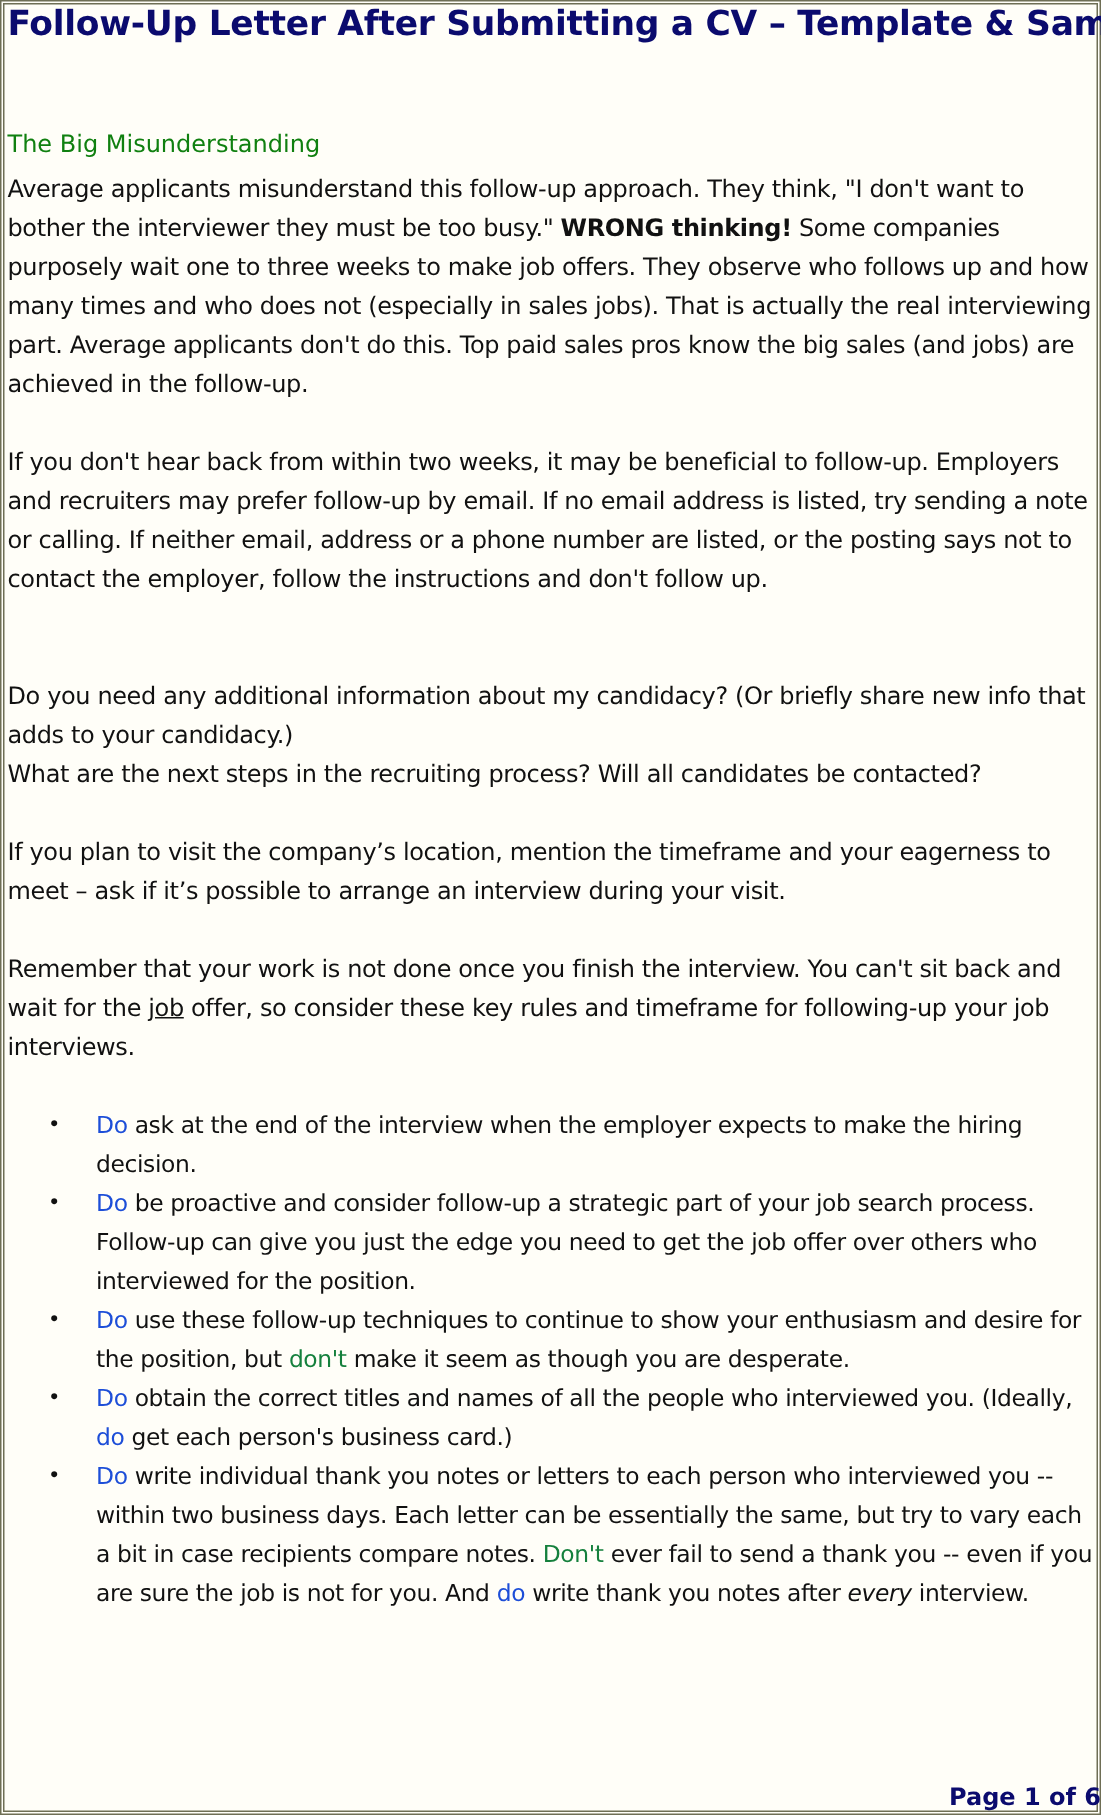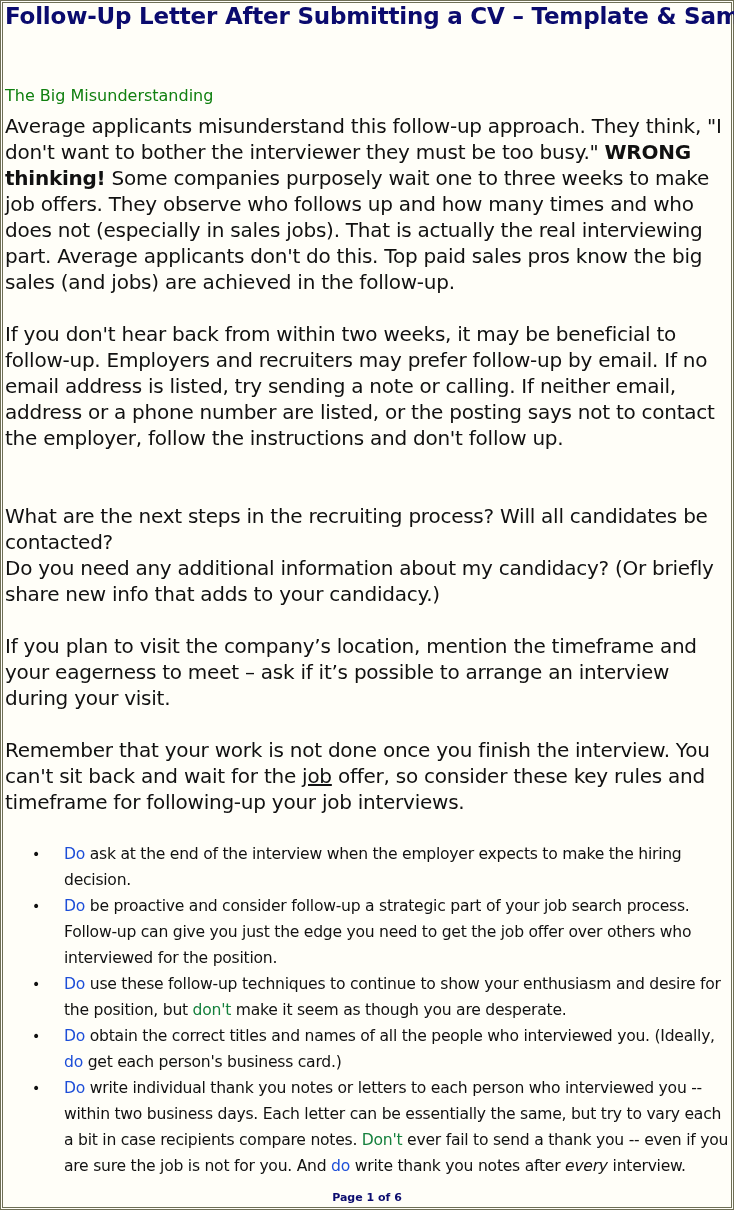--- a/index.html
+++ b/index.html
@@ -45,21 +45,21 @@
     }
     .heading {
       color: #108010;
       font-size: 16px;
       line-height: 26px;
       margin: 0;
       font-weight: normal;
     }
     p {
       margin: 0;
-      font-size: 20px;
+      font-size: 16px;
       line-height: 26px;
       letter-spacing: -0.25px;
     }
     .bold { font-weight: bold; }
     .underline { text-decoration: underline; }
     .italic { font-style: italic; }
     .green { color: #1d4ed8; }
     .purple { color: #15803d; }
     ul.bullets {
       list-style: none;
@@ -77,23 +77,23 @@
       position: absolute;
       left: 27px;
       top: 0;
       font-size: 14px;
     }
     .footer {
       position: absolute;
       left: 0;
       width: 734px;
       top: 1190px;
-      text-align: center;
+      text-align: right;
       color: #0b0b6e;
-      font-size: 11px;
+      font-size: 16px;
       font-weight: bold;
       line-height: 16px;
     }
   </style>
 </head>
 <body>
 
 <div class="page-frame"></div>
 
 <div class="content">
@@ -109,22 +109,22 @@
 
   <div style="height:26px"></div>
 
   <p>If you don't hear back from within two weeks, it may be beneficial to follow-up. Employers and recruiters may prefer follow-up by email. If no email address is listed, try sending a note or calling. If neither email, address or a phone number are listed, or the posting says not to contact the employer, follow the instructions and don't follow up.</p>
 
   <div style="height:26px"></div>
 
 
   <div style="height:26px"></div>
 
+  <p>Do you need any additional information about my candidacy? (Or briefly share new info that adds to your candidacy.)</p>
   <p>What are the next steps in the recruiting process? Will all candidates be contacted?</p>
-  <p>Do you need any additional information about my candidacy? (Or briefly share new info that adds to your candidacy.)</p>
 
   <div style="height:26px"></div>
 
   <p>If you plan to visit the company’s location, mention the timeframe and your eagerness to meet – ask if it’s possible to arrange an interview during your visit.</p>
 
   <div style="height:26px"></div>
 
   <p>
     <span>Remember that your work is not done once you finish the interview. You can't sit back and wait for the </span><span class="underline">job</span><span> offer, so consider these key rules and timeframe for following-up your job interviews.</span>
   </p>

